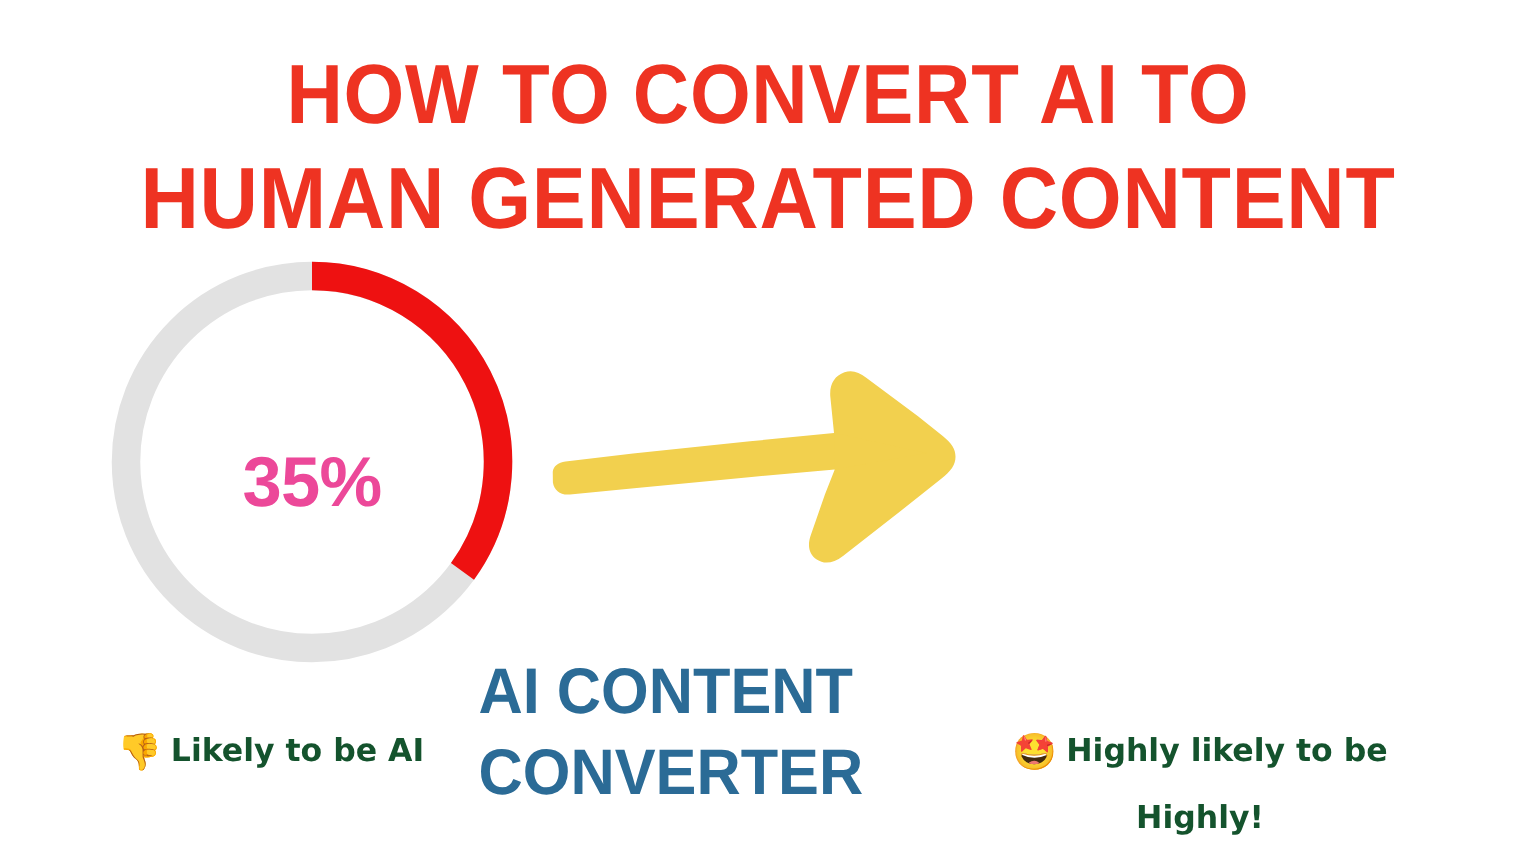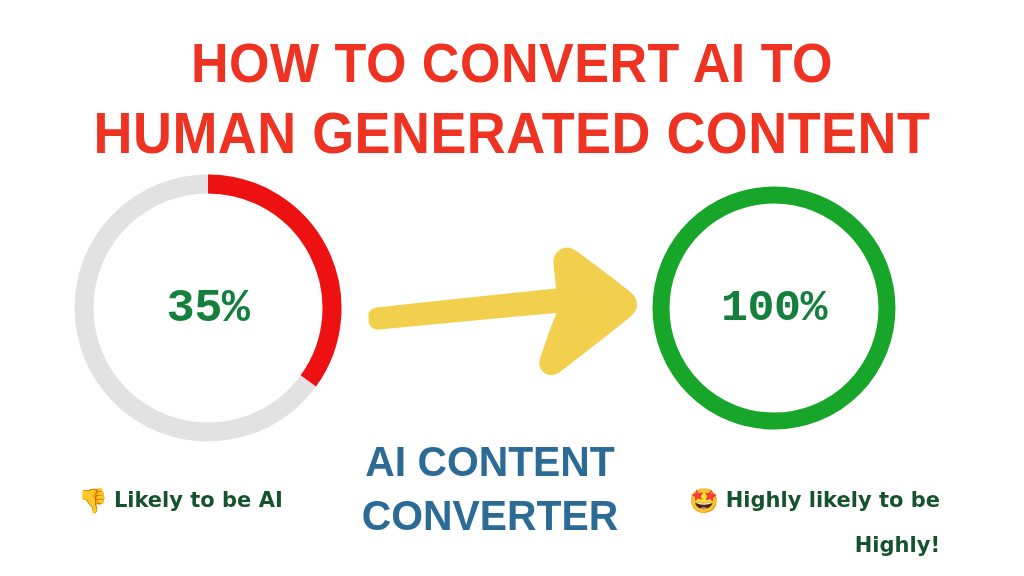--- a/index.html
+++ b/index.html
@@ -42,28 +42,28 @@
   .title-line.l2 { font-size: 58px; }
 
   
   .gauge {
     position: absolute;
   }
   .gauge svg { display: block; }
   .gauge-label {
     position: absolute;
     left: 0;
-    top: 0;
+    top: 12px;
     width: 100%;
     height: 100%;
     display: flex;
     align-items: center;
     justify-content: center;
-    color: #15803d;
-    font-family: Liberation Mono, monospace;
+    color: #ec4899;
+    font-family: Liberation Sans, sans-serif;
     font-weight: 600;
     letter-spacing: -0.5px;
   }
   #gauge-left {
     left: 74px;
     top: 174px;
     width: 268px;
     height: 268px;
   }
   #gauge-left .gauge-label { font-size: 47px; }
@@ -84,21 +84,20 @@
     height: 150px;
   }
   #arrow svg { display: block; }
 
   
   #brand {
     position: absolute;
     left: 310px;
     top: 434px;
     width: 360px;
-    text-align: center;
   }
   .brand-line {
     display: block;
     color: #2b6b96;
     font-family: "Liberation Sans Narrow", "Liberation Sans", sans-serif;
     font-weight: 700;
     font-size: 43px;
     line-height: 54px;
     letter-spacing: 0px;
     transform: scaleX(0.95);
@@ -126,21 +125,21 @@
     width: 270px;
     text-align: left;
   }
   #caption-right {
     left: 660px;
     top: 478px;
     width: 280px;
     text-align: center;
   }
   .cap-row { display: block; white-space: nowrap; }
-  #caption-right .cap-row { text-align: right; }
+  #caption-right .cap-row { text-align: center; }
   #caption-left .cap-row.r2 { padding-left: 34px; }
 </style>
 </head>
 <body>
 
 <div id="canvas">
 
   <div class="title-block">
     <span class="title-line l1">HOW TO CONVERT AI TO</span>
     <span class="title-line l2">HUMAN GENERATED CONTENT</span>
@@ -168,26 +167,20 @@
                L 240.0,109.0 L 202.0,138.6
                C 195.5,143.6 189.5,144.4 184.5,141.0
                C 179.5,137.6 178.0,131.8 180.5,124.8
                L 190.0,97.5 L 196.5,81.0
                L 141.0,86.0 L 61.0,93.6 L 20.0,97.6
                C 13.5,98.2 9.5,95.0 8.6,89.6 Z"></path>
       <path fill="#f2d04e" d="M196,56.6 L 258,70.0 L 196.5,81.0 Z"></path>
     </svg>
   </div>
 
-  <div class="gauge" id="gauge-right">
-    <svg width="244" height="244" viewBox="0 0 244 244" aria-hidden="true">
-      <circle cx="122" cy="122" r="113" fill="none" stroke="#17a52a" stroke-width="17"></circle>
-    </svg>
-    <div class="gauge-label">100%</div>
-  </div>
 
   <div id="brand">
     <span class="brand-line">AI CONTENT</span>
     <span class="brand-line">CONVERTER</span>
   </div>
 
   <div class="caption" id="caption-left">
     <span class="cap-row r1">
       <span class="emoji">👎</span><span>Likely to be AI</span>
     </span>

